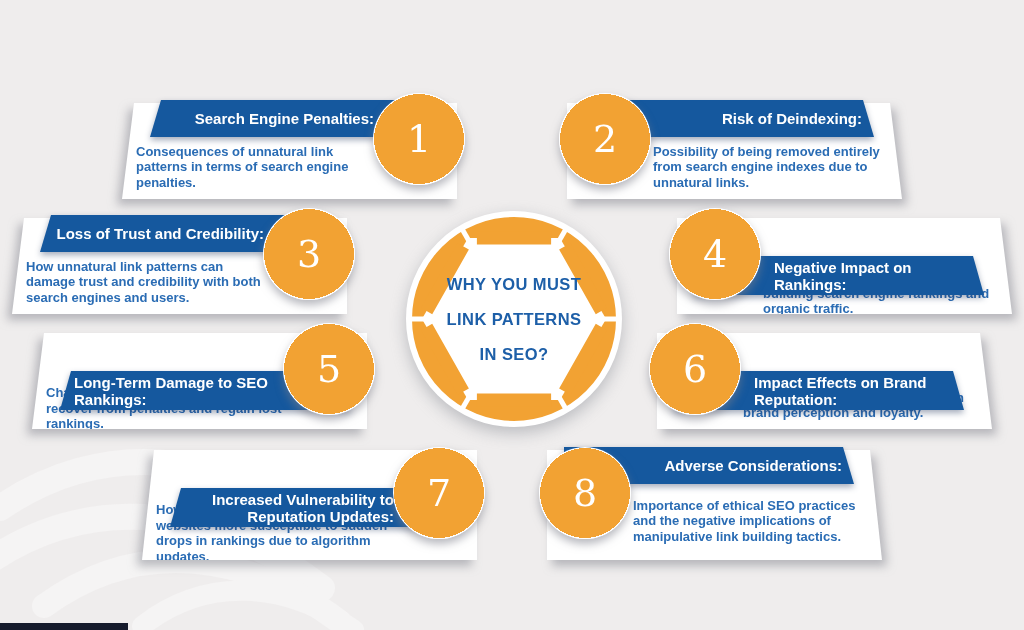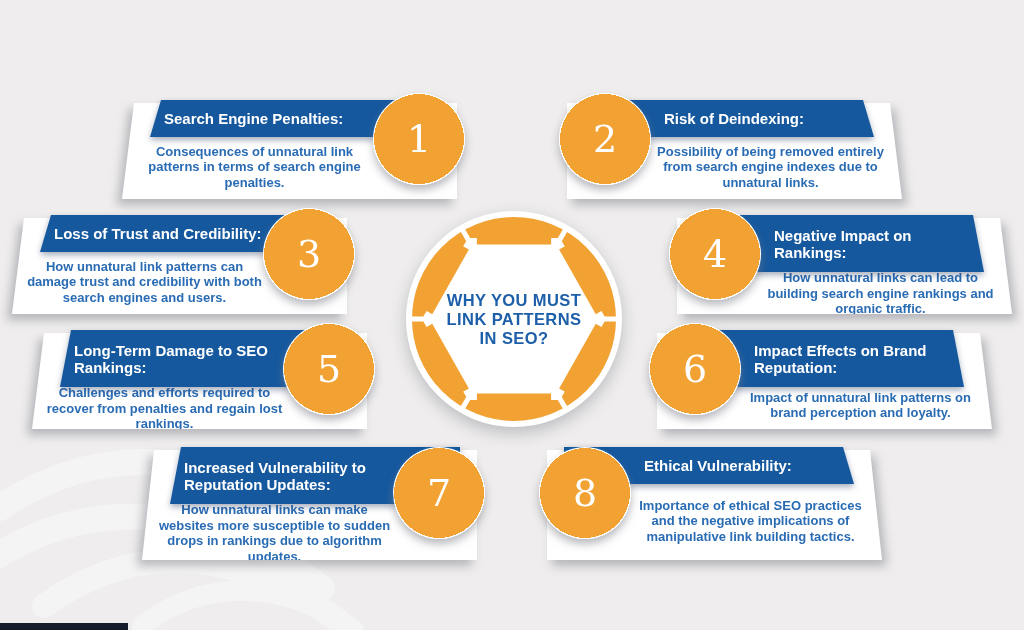--- a/index.html
+++ b/index.html
@@ -14,33 +14,33 @@
 
   .bodybox { position:absolute; top:3px; left:0; width:335px;
     filter:drop-shadow(-5px 6px 5px rgba(125,128,138,.5)); z-index:1; }
   .right .bodybox { filter:drop-shadow(5px 6px 5px rgba(125,128,138,.5)); }
   .bodyshape { background:#ffffff; display:flex; box-sizing:border-box; height:96px; }
   .r4 .bodyshape { height:110px; }
   .left  .bodyshape { clip-path:polygon(12px 0,100% 0,100% 100%,0 100%); padding:4px 84px 4px 14px; }
   .right .bodyshape { clip-path:polygon(0 0,calc(100% - 12px) 0,100% 100%,0 100%); padding:4px 14px 4px 86px; }
   .b1 .bodyshape { padding-top:36px; }
   .b2 .bodyshape { padding-top:52px; }
-  .desc { margin:auto; text-align:center; color:#2A6CB4;
+  .desc { margin:auto; text-align:left; color:#2A6CB4;
     font-size:13px; font-weight:bold; line-height:15.5px; }
 
   .banner { position:absolute; top:0; width:290px; z-index:3;
     filter:drop-shadow(0 3px 3px rgba(25,45,85,.4)); }
   .left  .banner { left:28px; }
   .right .banner { left:17px; }
   .bannershape { background:#15589E; color:#fff; display:flex; align-items:center;
     box-sizing:border-box; height:37px; }
-  .b2 .bannershape { height:57px; }
+  .b2 .bannershape { height:39px;margin-top:41px; }
   .left  .bannershape { clip-path:polygon(11px 0,100% 0,100% 100%,0 100%); padding:0 66px 0 14px; }
   .right .bannershape { clip-path:polygon(0 0,calc(100% - 11px) 0,100% 100%,0 100%); padding:0 12px 0 80px; }
-  .title { width:100%; text-align:left; font-size:15px; font-weight:bold; line-height:17px; }
+  .title { width:100%; text-align:right; font-size:15px; font-weight:bold; line-height:17px; }
   .tleft .title { text-align:left; }
 
   .num { position:absolute; top:-7px; width:92px; height:92px; border-radius:50%; z-index:4;
     background:radial-gradient(circle,
       #F2A233 0 69%, #ffffff 69% 73.5%,
       #F2A233 73.5% 80.5%, #ffffff 80.5% 84.5%,
       #F2A233 84.5% 100%);
     display:flex; align-items:center; justify-content:center;
     box-shadow:0 5px 8px rgba(125,128,138,.55); }
   .left  .num { left:251px; }
@@ -51,21 +51,21 @@
   .c1{left:122px;top:100px} .c2{left:567px;top:100px}
   .c3{left:12px;top:215px}  .c4{left:677px;top:215px}
   .c5{left:32px;top:330px}  .c6{left:657px;top:330px}
   .c7{left:142px;top:447px} .c8{left:547px;top:447px}
 
   
   .badge { position:absolute; left:404px; top:209px; width:220px; height:220px; z-index:2;
     filter:drop-shadow(0 6px 8px rgba(125,128,138,.45)); }
   .badge svg { position:absolute; inset:0; }
   .badge-text { position:absolute; inset:0; display:flex; flex-direction:column;
-    align-items:center; justify-content:center; z-index:2; }
+    align-items:center; justify-content:center; gap:16px; z-index:2; }
   .badge-line { color:#1D5FA8; font-weight:bold; font-size:16.5px;
     letter-spacing:.4px; line-height:19px; white-space:nowrap; }
 
   
   .watermark { position:absolute; left:-8px; top:430px; z-index:0; opacity:.8; }
   .footer-bar { position:absolute; left:0; top:623px; width:128px; height:7px;
     background:#161B2C; z-index:5; }
 </style>
 </head>
 <body>
@@ -207,21 +207,21 @@
   </div>
 
   <div class="card c8 right b1 r4">
     <div class="bodybox">
       <div class="bodyshape">
         <div class="desc">Importance of ethical SEO practices and the negative implications of manipulative link building tactics.</div>
       </div>
     </div>
     <div class="banner">
       <div class="bannershape">
-        <div class="title">Ethical Vulnerability:</div>
+        <div class="title">Adverse Considerations:</div>
       </div>
     </div>
     <div class="num">
       <span class="numtext">8</span>
     </div>
   </div>
 
   <div class="footer-bar"></div>
 
 </div>

